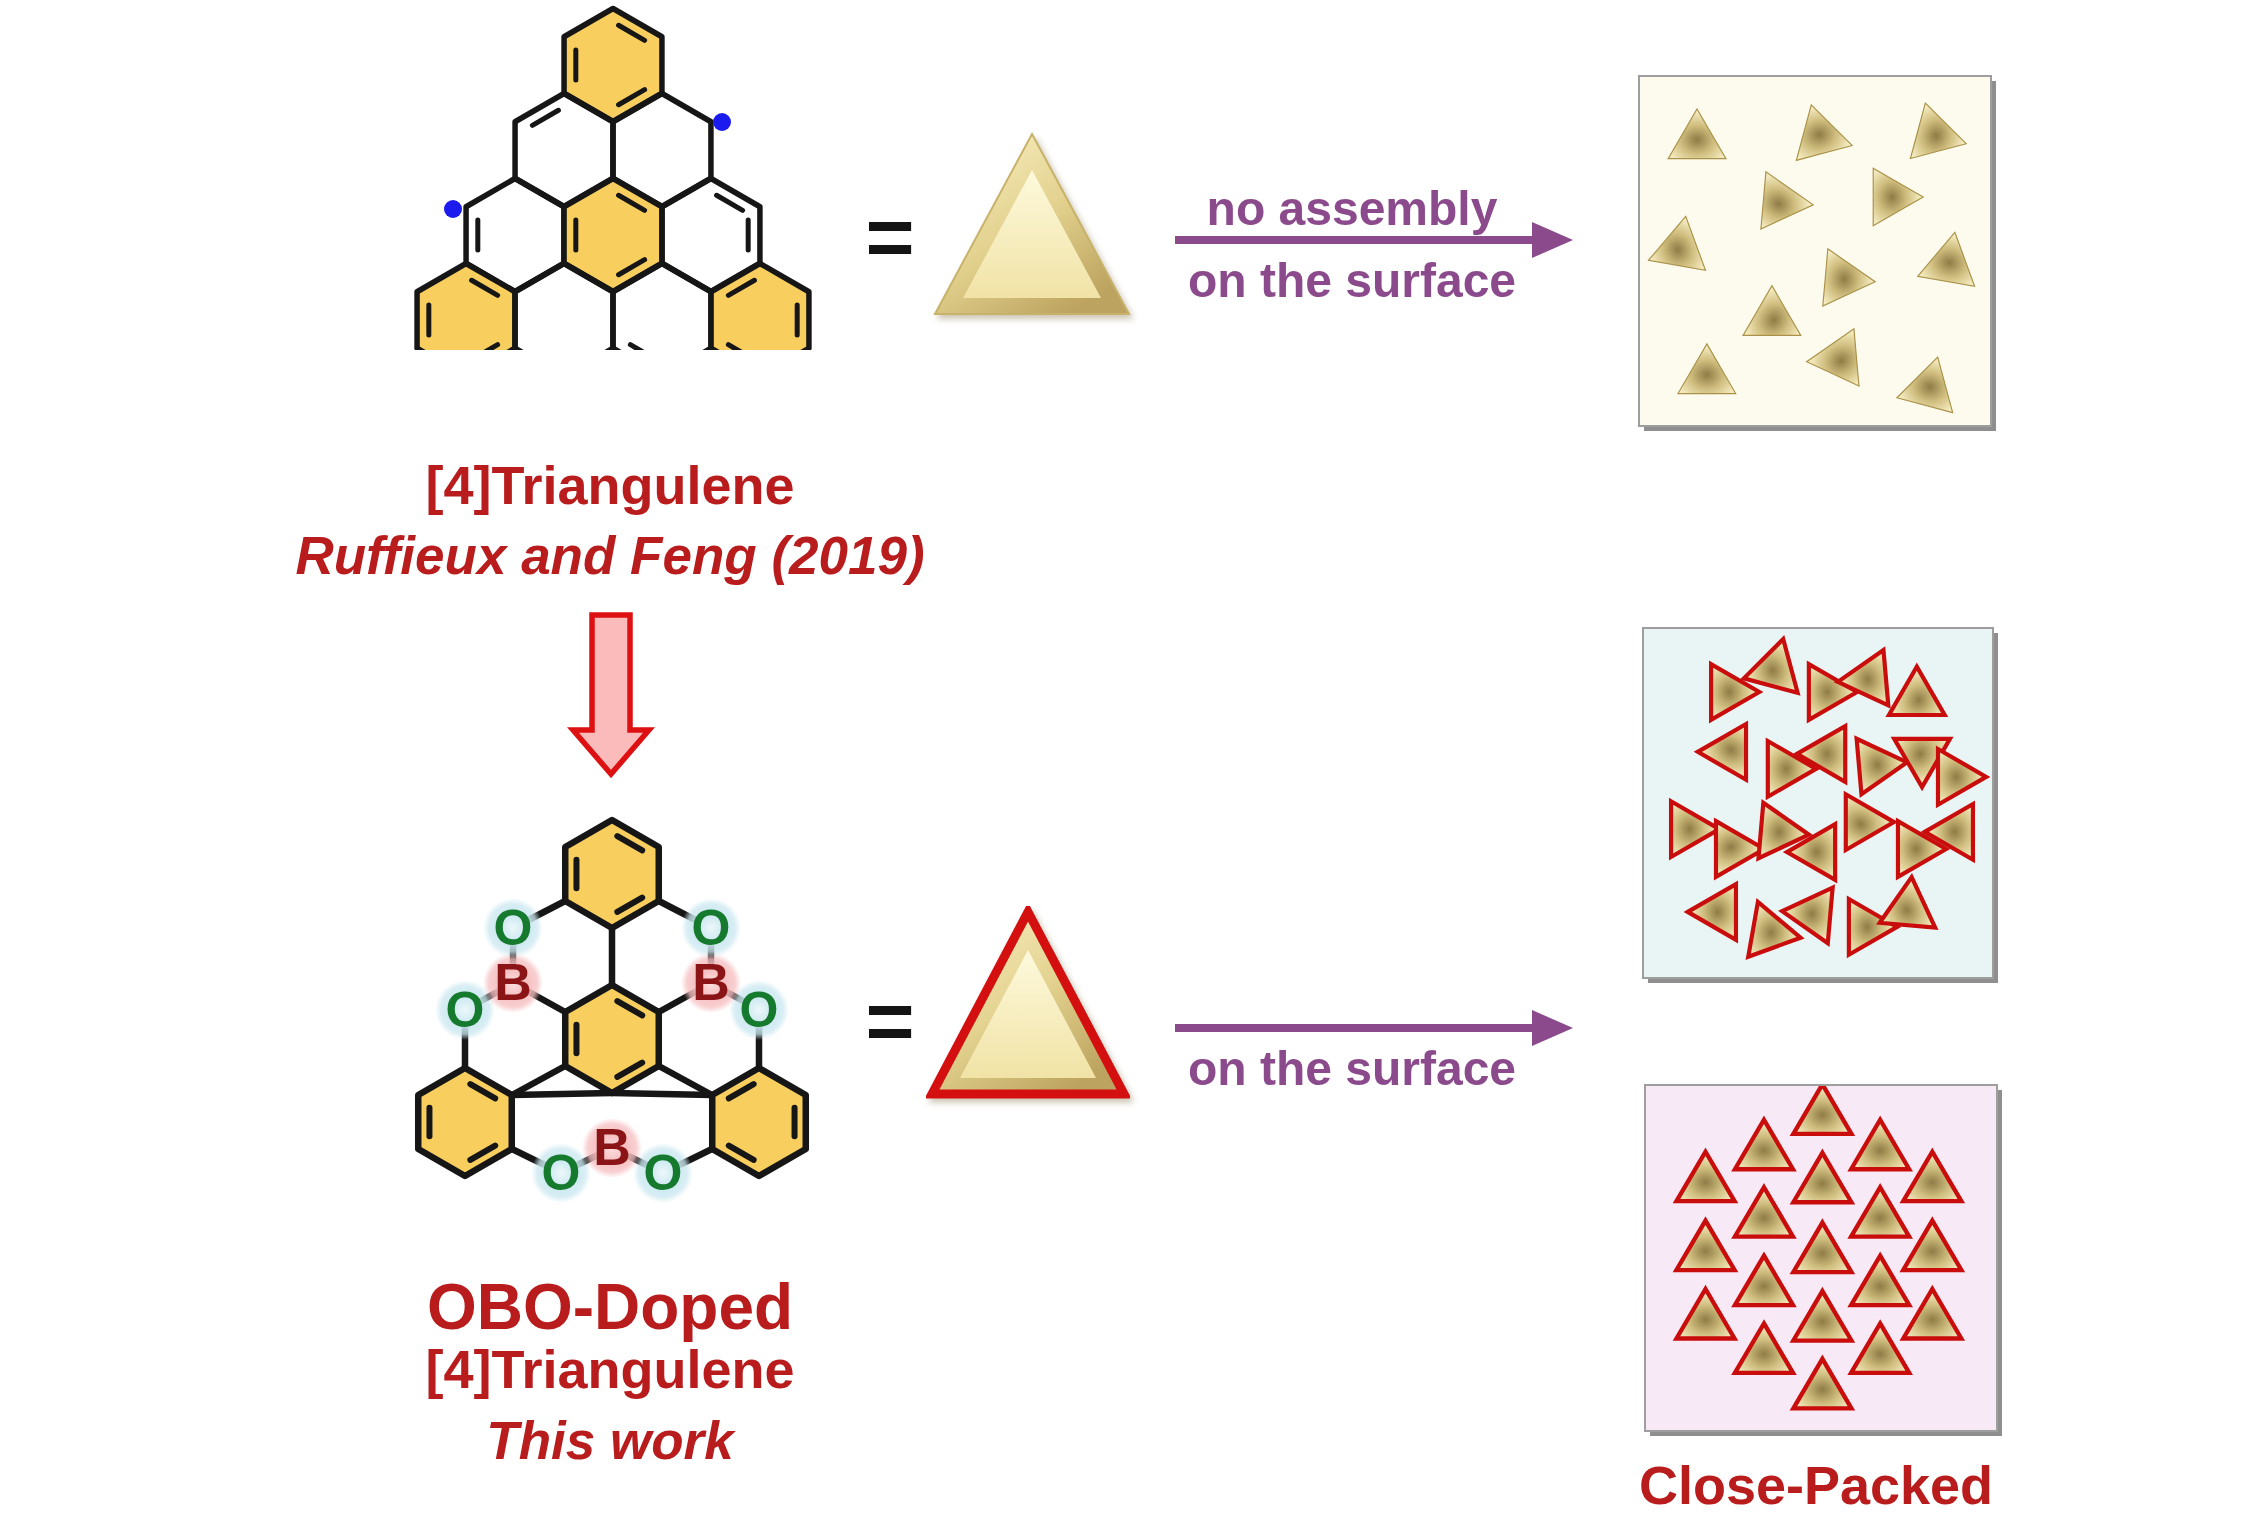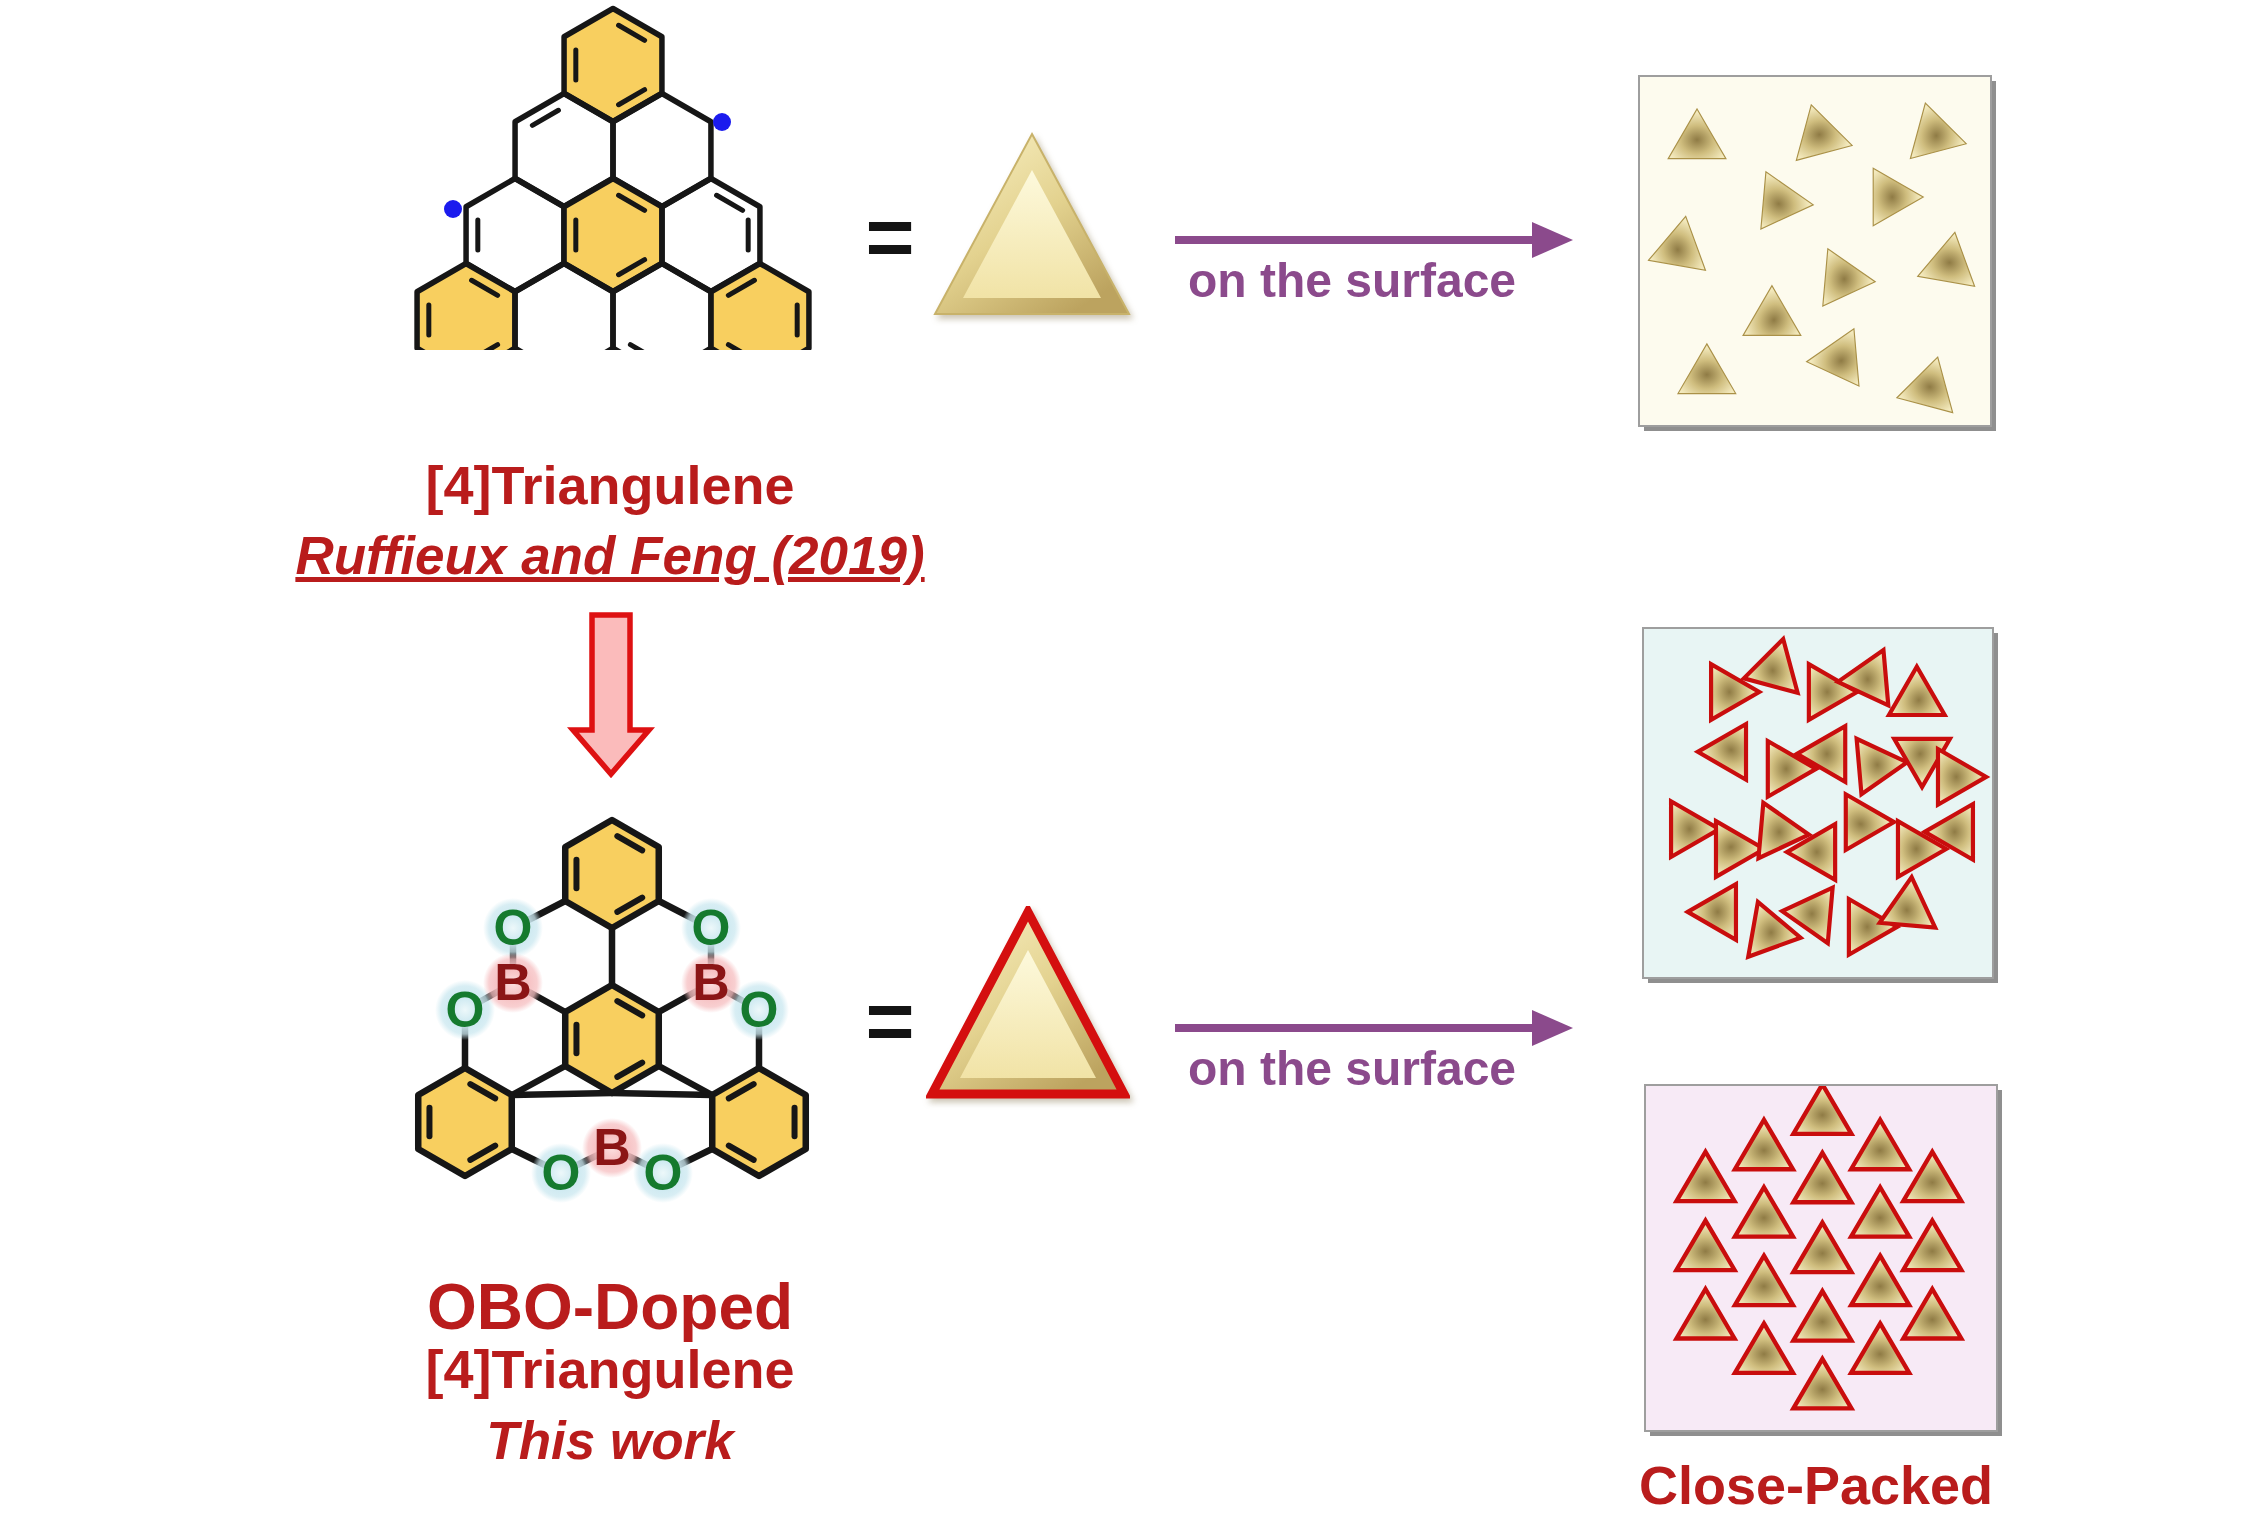--- a/index.html
+++ b/index.html
@@ -102,21 +102,21 @@
       <line x1="261.4219303742244" y1="359.7195" x2="235.39093878727178" y2="344.69050000000004" stroke="#161616" stroke-width="5" stroke-linecap="round"></line>
       <line x1="402.1871308385038" y1="304.971" x2="402.1871308385038" y2="335.029" stroke="#161616" stroke-width="5" stroke-linecap="round"></line>
       <line x1="359.4219303742244" y1="359.7195" x2="333.3909387872718" y2="344.69050000000004" stroke="#161616" stroke-width="5" stroke-linecap="round"></line>
       <line x1="333.3909387872718" y1="295.30949999999996" x2="359.4219303742244" y2="280.2805" stroke="#161616" stroke-width="5" stroke-linecap="round"></line>
       <circle cx="327" cy="122" r="9" fill="#1B1BEE"></circle>
       <circle cx="58" cy="209" r="9" fill="#1B1BEE"></circle>
       <circle cx="265" cy="398" r="9" fill="#1B1BEE"></circle>
     </svg>
 
   <div class="cap" style="left:230px; top:456px; width:760px; font-size:54px;">[4]Triangulene</div>
-  <div class="cap italic" style="left:230px; top:527px; width:760px; font-size:53px;text-decoration:underline;">Ruffieux and Feng (2019)</div>
+  <div class="cap italic" style="left:230px; top:527px; width:760px; font-size:53px;">Ruffieux and Feng (2019)</div>
 
   <svg class="abs" style="left:561px; top:612px;" width="100" height="170" viewBox="-50 0 100 170">
     <polygon points="-19,3 19,3 19,118 38,118 0,162 -38,118 -19,118" fill="#FBBBBB" stroke="#DE1112" stroke-width="5.5" stroke-linejoin="miter"></polygon>
   </svg>
 
   <svg id="mol2" class="abs" style="left:400px; top:805px;" width="425" height="410" viewBox="0 0 425 410">
       <line x1="212" y1="123" x2="212" y2="180" stroke="#161616" stroke-width="6.5" stroke-linecap="round"></line>
       <line x1="165.2" y1="96" x2="113" y2="123" stroke="#161616" stroke-width="6.5" stroke-linecap="round"></line>
       <line x1="113" y1="123" x2="113" y2="178" stroke="#161616" stroke-width="6.5" stroke-linecap="round"></line>
       <line x1="113" y1="178" x2="165.2" y2="207" stroke="#161616" stroke-width="6.5" stroke-linecap="round"></line>
@@ -175,20 +175,21 @@
   <div class="cap" style="left:230px; top:1340px; width:760px; font-size:54px;">[4]Triangulene</div>
   <div class="cap italic" style="left:230px; top:1412px; width:760px; font-size:53px;">This work</div>
 
   <div class="eq" style="left:855px; top:195px;">=</div>
 
   <svg class="tri-big-svg" style="left:931px; top:130px;" width="202" height="188" viewBox="0 0 202 188">
     <polygon points="101,4 198,184 4,184" fill="url(#gBevel)" stroke="#C8B26A" stroke-width="2"></polygon>
     <polygon points="101,40 170,168 32,168" fill="url(#gFace)"></polygon>
   </svg>
 
+  <div class="purple-label" style="left:1132px; top:184px; width:440px;">no assembly</div>
   <svg class="arrow-svg" style="left:1172px; top:219px;" width="404" height="42" viewBox="0 0 404 42">
     <line x1="3" y1="21" x2="364" y2="21" stroke="#8B4A8C" stroke-width="8"></line>
     <polygon points="360,3 401,21 360,39" fill="#8B4A8C"></polygon>
   </svg>
   <div class="purple-label" style="left:1132px; top:256px; width:440px;">on the surface</div>
 
   <div class="eq" style="left:855px; top:979px;">=</div>
 
   <svg class="tri-big-svg" style="left:926px; top:906px;" width="204" height="194" viewBox="0 0 204 194">
     <polygon points="102,6 198,188 6,188" fill="url(#gBevel)" stroke="#D40F0F" stroke-width="9" stroke-linejoin="miter"></polygon>

